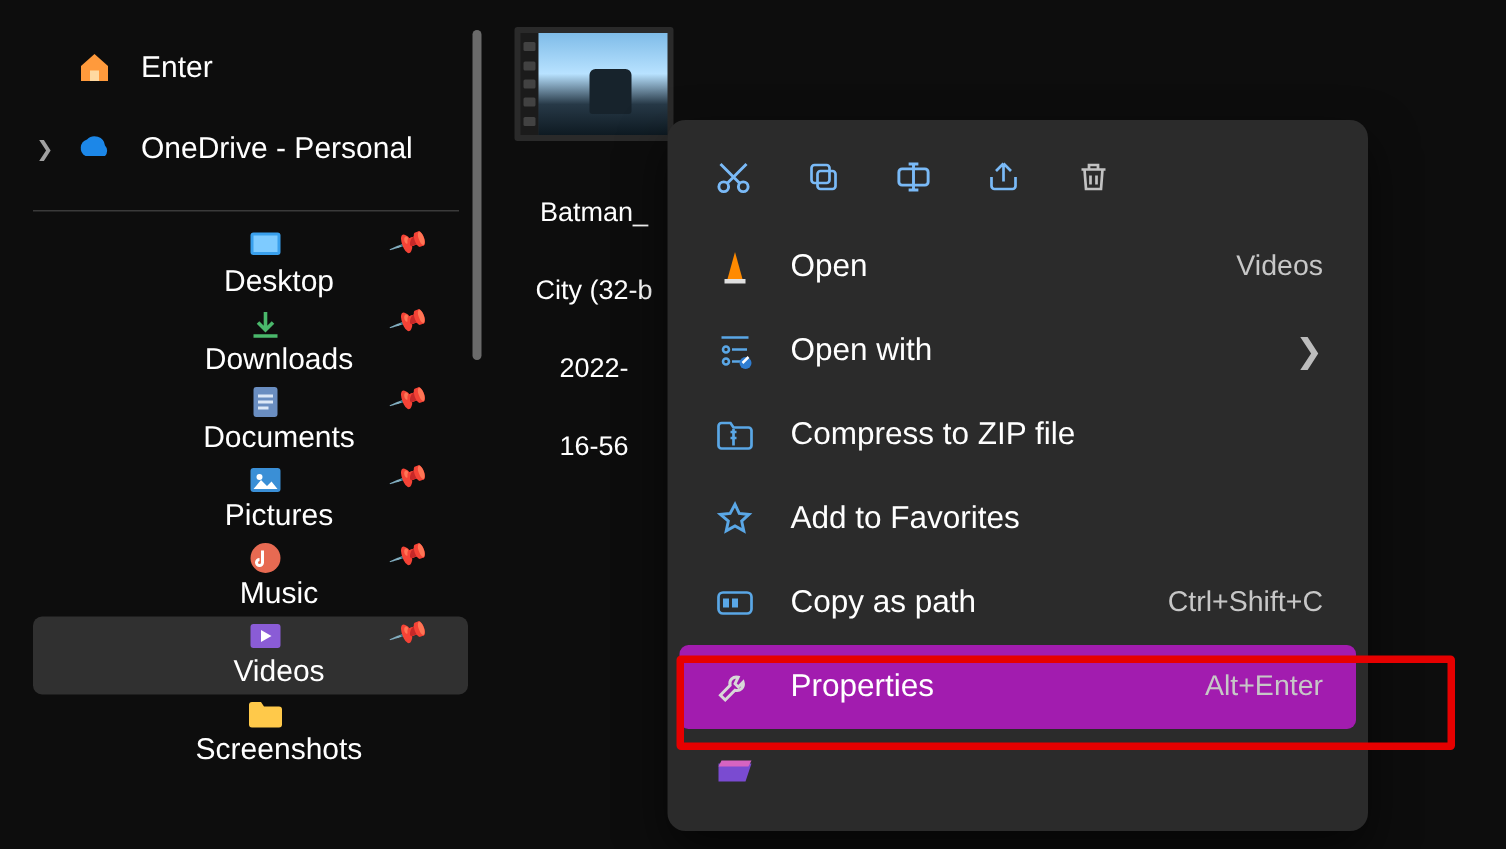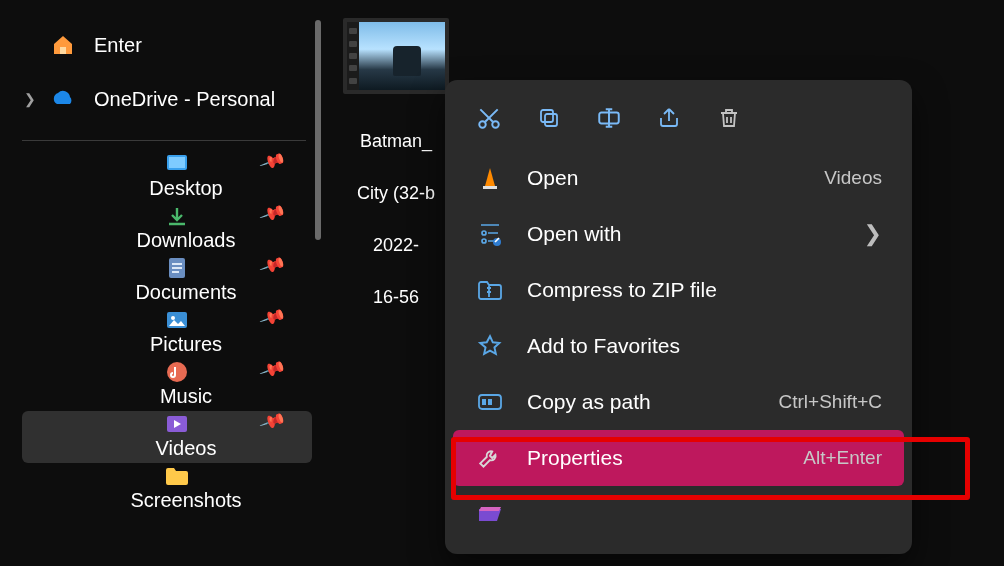--- a/index.html
+++ b/index.html
@@ -22,21 +22,21 @@
   .film-strip div { height:6px; background:#424242; border-radius:1px; }
   .thumb-img { flex:1; background:linear-gradient(180deg,#7fbce8 0%,#b8e2ff 40%,#273947 70%,#0e1a22 100%); position:relative; }
   .thumb-img::after{ content:""; position:absolute; left:40%; top:35%; width:28px; height:30px; background:#17232c; border-radius:4px 4px 2px 2px; }
   .file-name { font-size:18px; line-height:26px; color:#fff; padding:0 2px; white-space:pre-line; }
 
   .ctx-menu { position:absolute; left:445px; top:80px; width:467px; background:#2b2b2b; border-radius:12px; box-shadow:0 14px 32px rgba(0,0,0,.55); padding:8px 8px 12px; }
   .ctx-toolbar { display:flex; gap:28px; padding:14px 20px 16px; align-items:center; }
   .tb-btn { width:32px; height:32px; display:flex; align-items:center; justify-content:center; cursor:pointer; color:#7abaf7; }
   .tb-btn.muted { color:#c2c2c2; }
   .ctx-item { display:flex; align-items:center; height:56px; padding:0 22px; font-size:21px; border-radius:6px; cursor:pointer; color:#fff; position:relative; }
-  .ctx-item.hover { background:#be185d;text-align:right; }
+  .ctx-item.hover { background:#a21caf;text-align:right; }
   .ctx-item .mi-icon { width:30px; height:30px; margin-right:22px; display:inline-flex; align-items:center; justify-content:center; flex-shrink:0; }
   .ctx-item .shortcut { margin-left:auto; color:#c7c7c7; font-size:19px; }
   .ctx-item .chevron { margin-left:auto; color:#bdbdbd; font-size:22px; }
   .red-box { position:absolute; left:451px; top:437px; width:519px; height:63px; border:5px solid #e60000; border-radius:3px; pointer-events:none; }
 </style>
 </head>
 <body>
 
 <div class="sidebar">
   <div class="top-nav-item">

